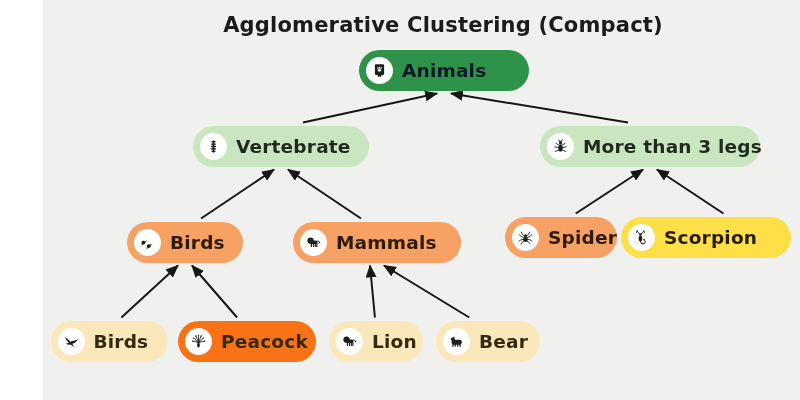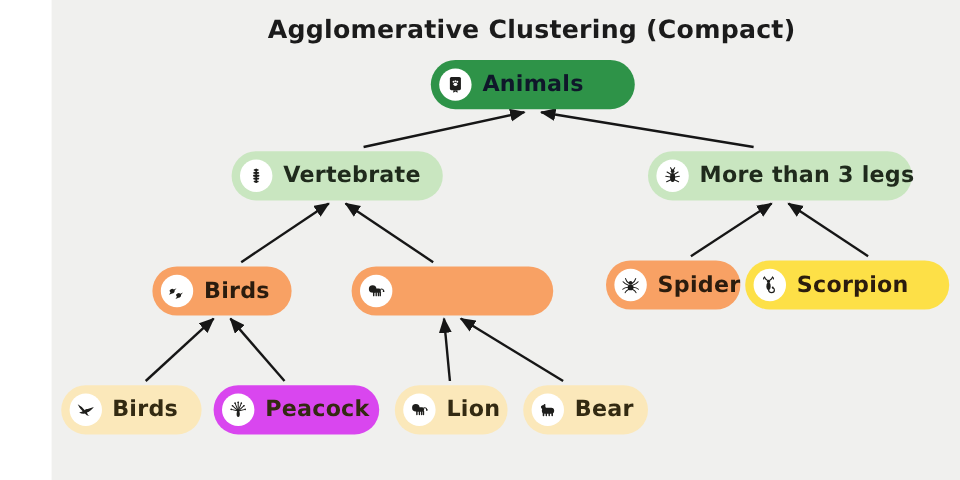--- a/index.html
+++ b/index.html
@@ -107,20 +107,21 @@
               <rect x="7.5" y="9" width="10" height="5.2" rx="2.2"></rect>
               <rect x="8.2" y="12.7" width="1.7" height="5.6" rx="0.8"></rect>
               <rect x="11.2" y="13.2" width="1.6" height="5.1" rx="0.8"></rect>
               <rect x="13.8" y="13.2" width="1.6" height="5.1" rx="0.8"></rect>
               <rect x="15.9" y="12.7" width="1.7" height="5.6" rx="0.8"></rect>
               <circle cx="20.7" cy="12.2" r="1"></circle>
             </g>
             <path d="M17.3 9.8 q3.2-0.6 3.4 2.2" stroke="#1e1e1c" fill="none" stroke-linecap="round" stroke-width="1.2"></path>
           </svg>
         </span>
+        <span class="lbl">Mammals</span>
       </div>
       <div class="node" style="left: 462px; top: 216.5px; width: 112px; background: rgb(248, 161, 100); color: rgb(43, 28, 14);">
         <span class="ic" style="background: rgb(255, 255, 255);">
           <svg width="17" height="17" viewBox="0 0 24 24">
             <g fill="#1e1e1c">
               <circle cx="12" cy="14.8" r="3.4"></circle>
               <circle cx="12" cy="9.6" r="2.2"></circle>
             </g>
             <g stroke="#1e1e1c" fill="none" stroke-linecap="round" stroke-width="1.25">
               <path d="M10.6 10.2 Q6.8 7.8 6 4.4"></path>
@@ -156,21 +157,21 @@
         <span class="lbl">Scorpion</span>
       </div>
       <div class="node" style="left: 7.5px; top: 320.5px; width: 117px; background: rgb(251, 232, 186); color: rgb(51, 42, 18);">
         <span class="ic" style="background: rgb(255, 255, 255);">
           <svg width="17" height="17" viewBox="0 0 24 24">
             <path d="M2.5 5.5 Q8 8.5 10.8 12.6 Q11.8 10.8 14.2 11.2 L21.5 8.8 Q17 14.6 13.2 15.2 Q14 18 16.5 19.3 Q12.6 19.2 10.9 16.4 Q7 17.2 4.2 14.8 Q6.8 14.7 8.3 13.6 Q4.5 10.5 2.5 5.5 Z" fill="#1e1e1c"></path>
           </svg>
         </span>
         <span class="lbl">Birds</span>
       </div>
-      <div class="node" style="left: 135px; top: 320.5px; width: 138px; background: #d946ef; color: rgb(51, 42, 18);">
+      <div class="node" style="left: 135px; top: 320.5px; width: 138px; background: #f97316; color: rgb(51, 42, 18);">
         <span class="ic" style="background: rgb(255, 255, 255);">
           <svg width="17" height="17" viewBox="0 0 24 24">
             <g stroke="#1e1e1c" fill="none" stroke-linecap="round" stroke-width="1.2">
               <path d="M12 13.5 L3.8 11.5"></path>
               <path d="M12 13.5 L5.2 7.2"></path>
               <path d="M12 13.5 L8.3 4.2"></path>
               <path d="M12 13.5 L12 3.2"></path>
               <path d="M12 13.5 L15.7 4.2"></path>
               <path d="M12 13.5 L18.8 7.2"></path>
               <path d="M12 13.5 L20.2 11.5"></path>

